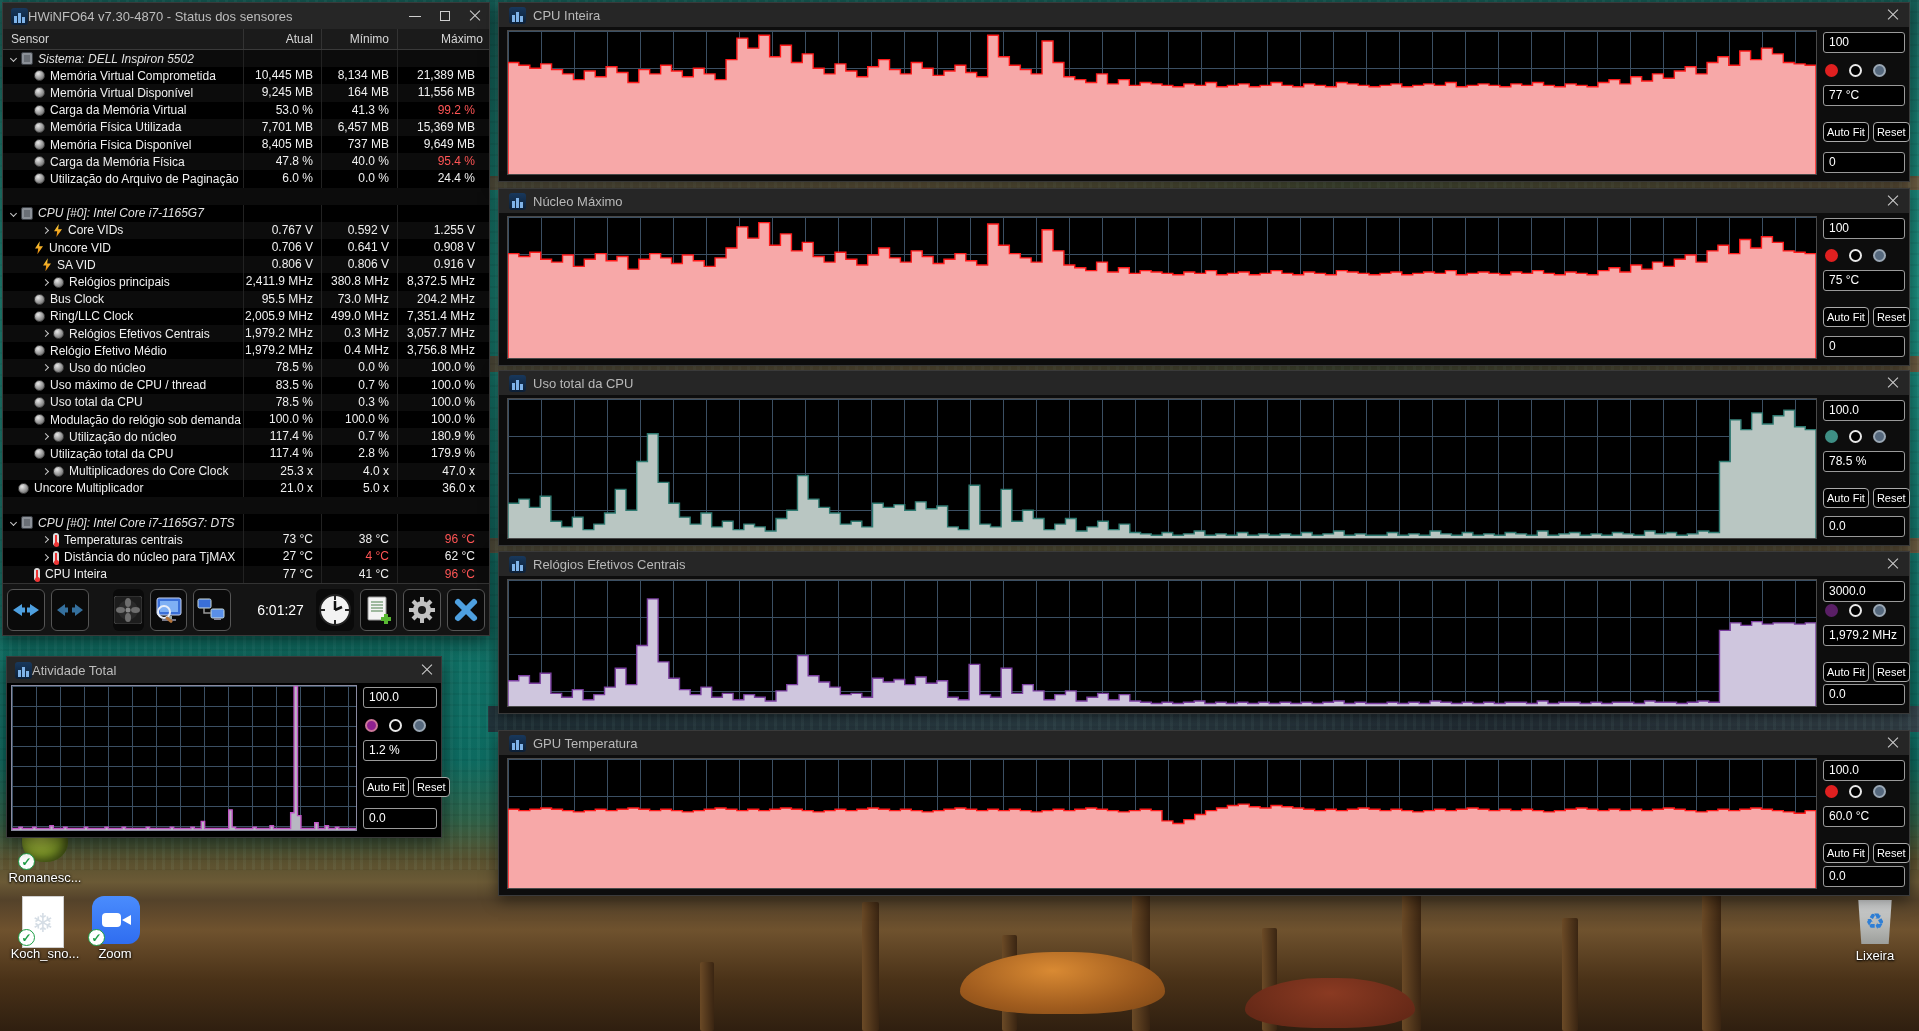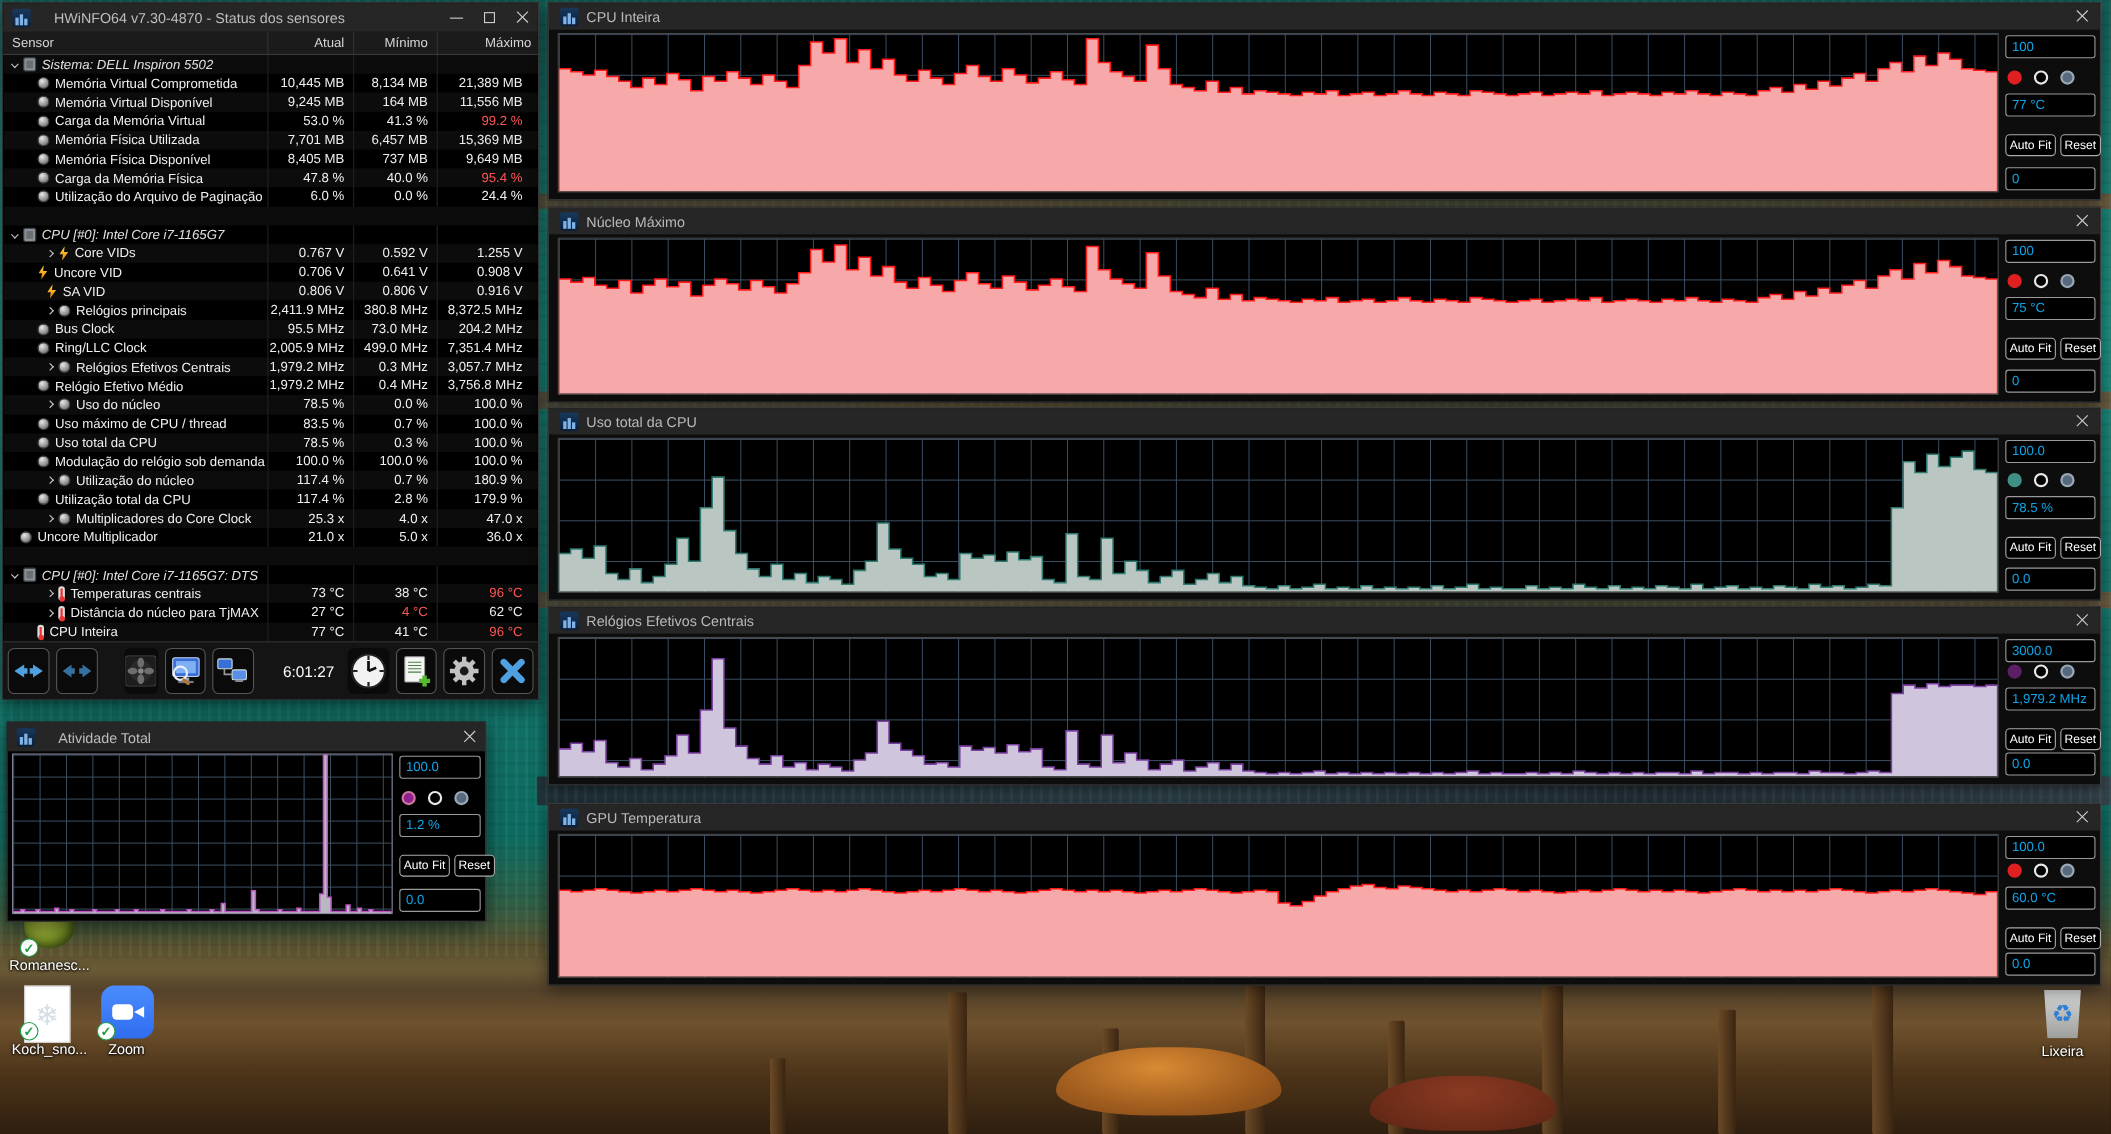--- a/index.html
+++ b/index.html
@@ -30,21 +30,21 @@
   .img-koch{width:42px;height:52px;background:#fff;border:1px solid #cfcfcf;color:#d5dde5;font-size:26px;line-height:52px;text-align:center;}
   .img-zoom{width:48px;height:48px;border-radius:12px;background:linear-gradient(180deg,#4a8cfd,#2f6df0);position:relative;}
   .img-zoom::before{content:"";position:absolute;left:10px;top:17px;width:19px;height:14px;border-radius:4px;background:#fff;}
   .img-zoom::after{content:"";position:absolute;left:30px;top:19px;border-left:9px solid #fff;border-top:5px solid transparent;border-bottom:5px solid transparent;transform:scaleX(-1);}
   .img-bin{width:38px;height:44px;margin:0 auto;background:linear-gradient(180deg,rgba(235,240,245,.85),rgba(180,195,205,.7));
     clip-path:polygon(6% 0,94% 0,86% 100%,14% 100%);position:relative;color:#2f7fd6;font-size:22px;line-height:44px;}
   .plabel{position:absolute;z-index:1;font-size:12px;color:#eee;text-shadow:0 1px 2px #000;}
 
   
   .win{position:absolute;background:#000;border:1px solid #3a3a3a;box-shadow:0 6px 18px rgba(0,0,0,.55);z-index:5;}
-  .tbar{height:26px;background:#262626;display:flex;align-items:center;padding:0 8px;color:#bdbdbd;font-size:13px;gap:21px;}
+  .tbar{height:26px;background:#262626;display:flex;align-items:center;padding:0 8px;color:#bdbdbd;font-size:13px;gap:0;}
   .hwico{width:17px;height:17px;border-radius:3px;background:linear-gradient(180deg,#18385c,#0c1f36);display:inline-flex;align-items:flex-end;justify-content:center;gap:1px;padding:2px;}
   .hwico i{display:block;width:3px;background:#7fb3e8;}
   .hwico i:nth-child(1){height:7px}.hwico i:nth-child(2){height:10px}.hwico i:nth-child(3){height:6px}
   .tbtns{margin-left:auto;display:flex;gap:18px;align-items:center;}
   .cap{width:12px;height:12px;position:relative;display:inline-block;}
   .cap-min::after{content:"";position:absolute;left:0;right:0;top:6px;border-top:1.5px solid #cfcfcf;}
   .cap-max::after{content:"";position:absolute;inset:1px;border:1.3px solid #cfcfcf;}
   .xico{width:12px;height:12px;position:relative;display:inline-block;}
   .xico::before,.xico::after{content:"";position:absolute;left:-1px;top:5px;width:14px;border-top:1.6px solid #cfcfcf;}
   .xico::before{transform:rotate(45deg)}.xico::after{transform:rotate(-45deg)}
@@ -83,21 +83,21 @@
   
   .gwin{position:absolute;left:498px;width:1412px;background:#0d0d0d;border:1px solid #3a3a3a;box-shadow:0 4px 14px rgba(0,0,0,.5);z-index:5;display:flex;flex-direction:column;}
   .gtitle{height:24px;background:#262626;display:flex;align-items:center;gap:7px;padding:0 10px;color:#b9b9b9;font-size:13px;}
   .gclose{margin-left:auto;}
   .gbody{flex:1;display:flex;padding:3px 4px 6px 8px;gap:6px;}
   .plot{flex:1;background:#000;border:1px solid #4a4a4a;position:relative;
     background-image:linear-gradient(#3b4f63 1px,transparent 1px),linear-gradient(90deg,#3b4f63 1px,transparent 1px);
     background-size:33px 37px;}
   .plot svg{position:absolute;inset:0;width:100%;height:100%;}
   .gw-panel{width:82px;display:flex;flex-direction:column;align-items:stretch;padding:2px 0;}
-  .pbox{border:1px solid #9a9a9a;border-radius:3px;background:#000;color:#0ea5e9;font-size:12px;padding:2px 5px;height:21px;white-space:nowrap;overflow:hidden;}
+  .pbox{border:1px solid #9a9a9a;border-radius:3px;background:#000;color:#ffffff;font-size:12px;padding:2px 5px;height:21px;white-space:nowrap;overflow:hidden;}
   .pmax{margin-bottom:auto;}
   .dots{display:flex;gap:11px;margin:0 0 8px 2px;}
   .dot{width:13px;height:13px;border-radius:50%;display:inline-block;}
   .d2{background:#000;border:2px solid #e8e8e8;}
   .d3{background:#56697e;border:2px solid #9aa7b4;}
   .fitrow{display:flex;gap:4px;margin:16px 0 auto;}
   .pbtn{font-family:inherit;font-size:11px;color:#fff;background:#000;border:1px solid #aaa;border-radius:4px;padding:3px 3px;white-space:nowrap;}
   .pmin{margin-top:0;}
 
   

